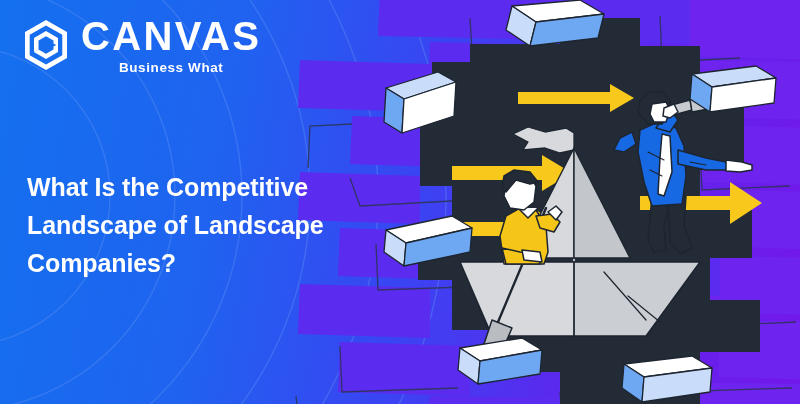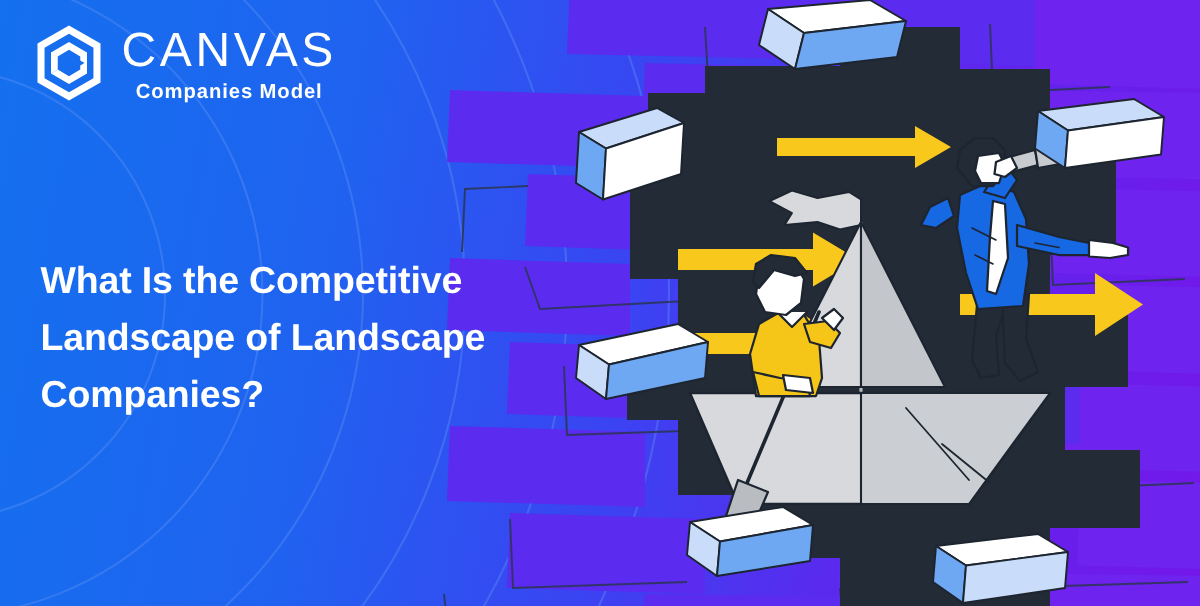--- a/index.html
+++ b/index.html
@@ -14,21 +14,21 @@
   }
 
   
   .arcs { position:absolute; left:0; top:0; width:800px; height:404px; pointer-events:none; }
 
   
   #logo { position:absolute; left:22px; top:16px; display:flex; align-items:center; gap:11px; }
   #logo .mark { width:48px; height:52px; flex:none; }
   #logo .words { display:flex; flex-direction:column; line-height:1; }
   #logo .wordmark {
-    color:#ffffff; font-size:32px; font-weight:400; letter-spacing:2.4px;
+    color:#ffffff; font-size:40px; font-weight:700; letter-spacing:2.4px;
   }
   #logo .subword {
     color:#ffffff; font-size:13.5px; font-weight:700; letter-spacing:0.6px;
     margin-top:5px; text-align:center;
   }
 
   
   #headline {
     position:absolute; left:27px; top:168px; width:345px;
     color:#ffffff; font-size:25px; font-weight:700; line-height:1.52;
@@ -256,19 +256,19 @@
     <svg class="mark" viewBox="0 0 48 52">
       <g fill="#FFFFFF">
         <path d="M24 1 L45 13 L45 39 L24 51 L3 39 L3 13 Z
                  M24 6.5 L7.7 15.8 L7.7 36.2 L24 45.5 L40.3 36.2 L40.3 15.8 Z" fill-rule="evenodd"></path>
         <path d="M24 12 L36 19 L36 27 L31.5 24.4 L31.5 21.6 L24 17.2 L16.5 21.6 L16.5 30.4 L12 33 L12 19 Z"></path>
         <path d="M36 33 L24 40 L12 33 L16.5 30.4 L24 34.8 L31.5 30.4 L31.5 27.6 L36 25 Z"></path>
       </g>
     </svg>
     <div class="words">
       <div class="wordmark">CANVAS</div>
-      <div class="subword">Companies Model</div>
+      <div class="subword">Business What</div>
     </div>
   </div>
 
   <h1 id="headline">What Is the Competitive Landscape of Landscape Companies?</h1>
 
 </div>
 
 </body></html>

